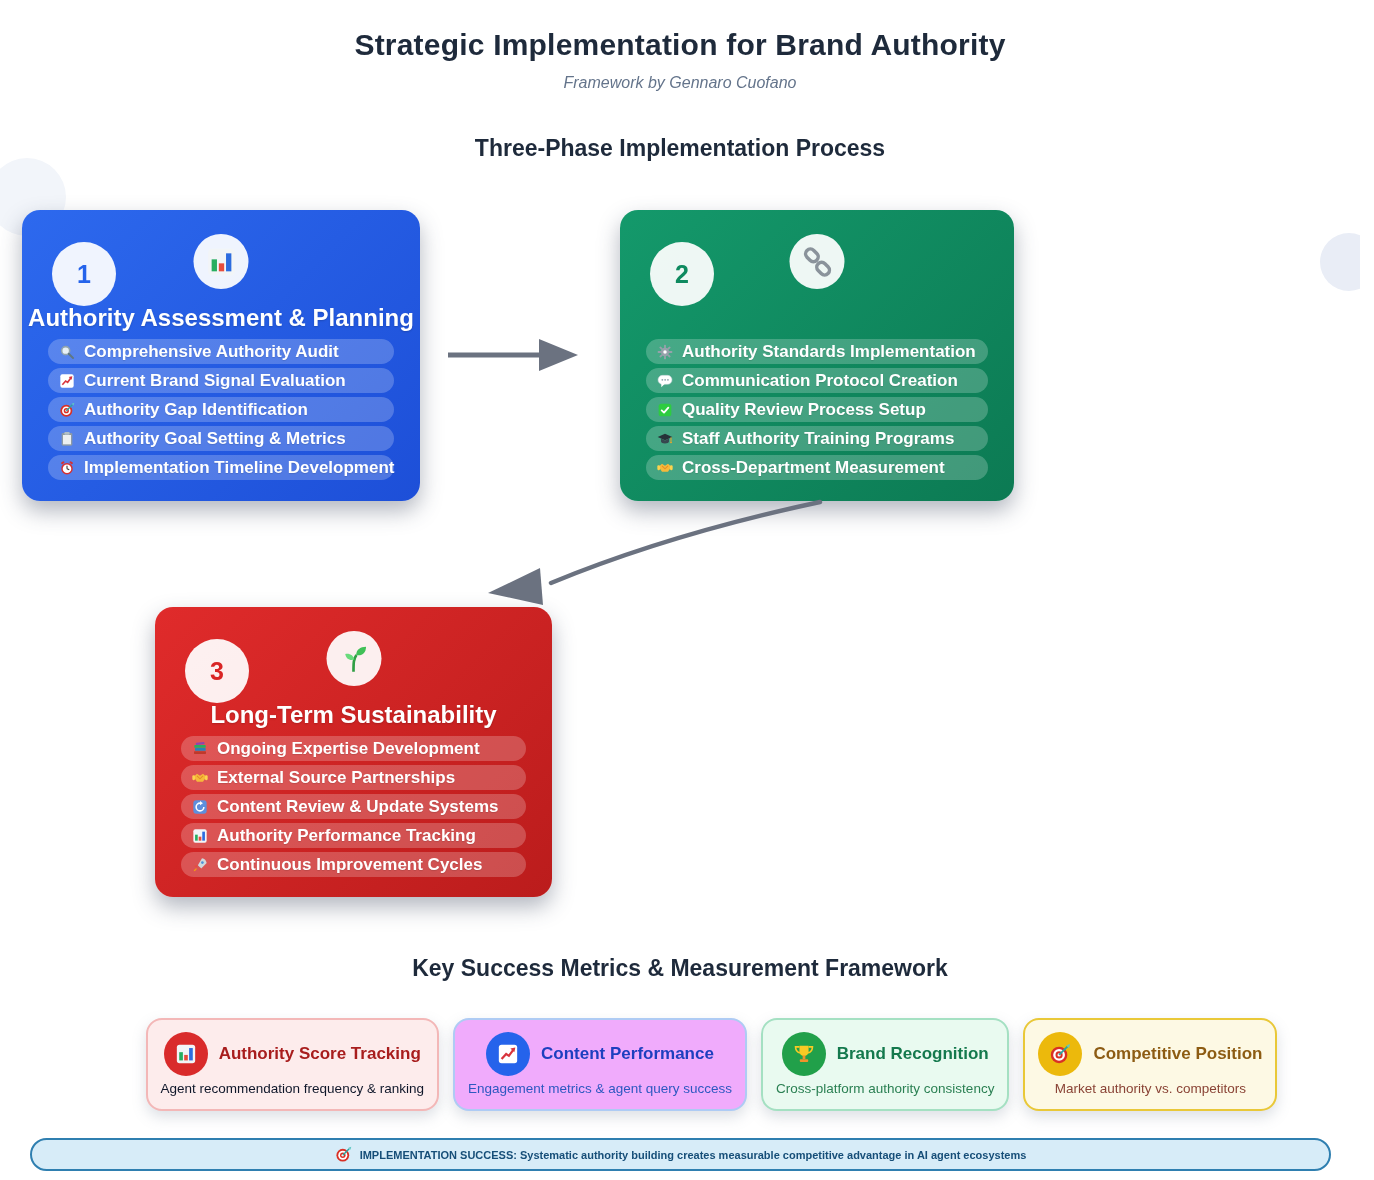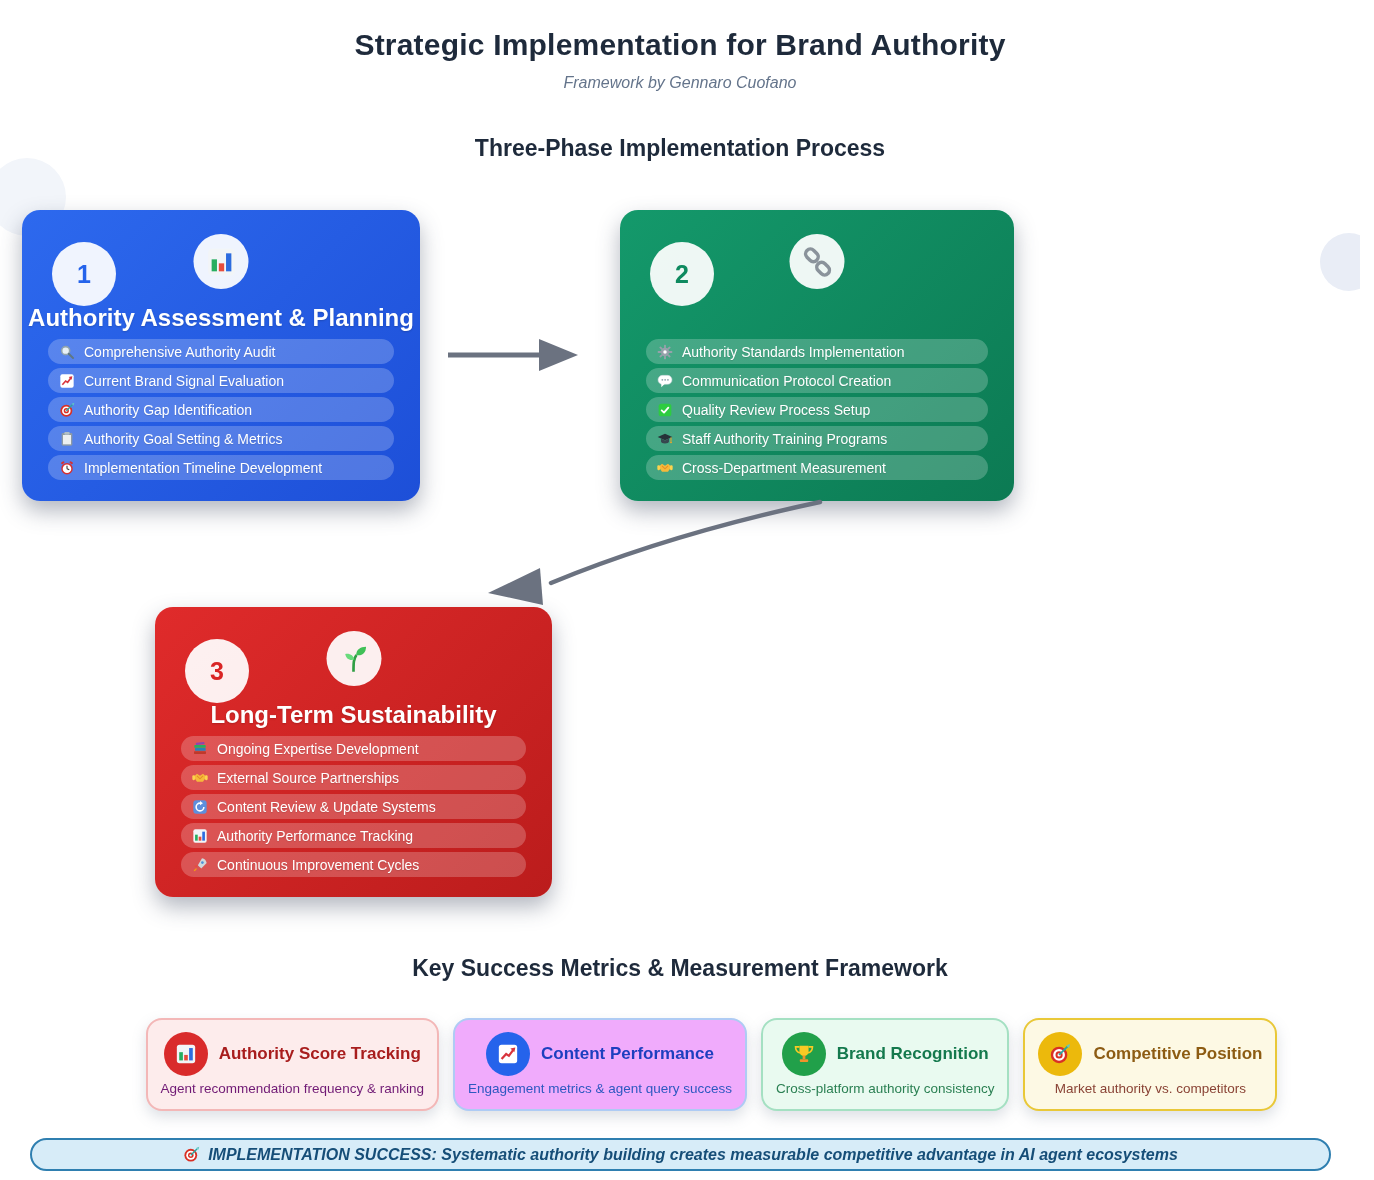--- a/index.html
+++ b/index.html
@@ -40,21 +40,21 @@
   .icon-circle { position:absolute; left:50%; transform:translateX(-50%); top:24px;
     width:55px; height:55px; border-radius:50%; background:rgba(255,255,255,.93);
     display:flex; align-items:center; justify-content:center; }
 
   .phase-title { position:absolute; top:94px; left:0; width:100%; text-align:center;
     color:#ffffff; font-size:24px; font-weight:bold; text-shadow:0 1px 2px rgba(0,0,0,.18); z-index:1; }
 
   .items { position:absolute; top:129px; left:26px; right:26px; }
   .pill { display:flex; align-items:center; gap:9px; height:25px; margin-bottom:4px;
     padding:0 11px; border-radius:13px; background:rgba(255,255,255,.22); }
-  .pill-label { color:#ffffff; font-size:14px; font-weight:normal; white-space:nowrap;
+  .pill-label { color:#ffffff; font-size:17px; font-weight:bold; white-space:nowrap;
     text-shadow:0 1px 1px rgba(0,0,0,.12); }
 
   
   .ic { display:inline-flex; flex:none; }
   .ic svg { width:100%; height:100%; display:block; }
   .pill .ic { width:16px; height:16px; }
   .big-ic { width:32px; height:32px; }
   .m-ic { width:22px; height:22px; }
   .b-ic { width:17px; height:17px; }
 
@@ -70,42 +70,42 @@
     box-shadow:0 6px 14px rgba(120,130,150,.25); }
   .m-head { display:flex; align-items:center; justify-content:center; gap:11px; }
   .m-circle { width:44px; height:44px; border-radius:50%; flex:none;
     display:flex; align-items:center; justify-content:center; }
   .m-title { font-size:17px; font-weight:bold; white-space:nowrap; }
   .m-sub { margin-top:5px; font-size:13.5px; text-align:center; white-space:nowrap; }
 
   .m-red    { background:#fdecec; border-color:#f3b7b7; }
   .m-red .m-circle    { background:#d92b2b; }
   .m-red .m-title     { color:#a81d1d; }
-  .m-red .m-sub       { color:#701a75; }
+  .m-red .m-sub       { color:#0f172a; }
 
   .m-blue   { background:#f0abfc; border-color:#aecbf4; }
   .m-blue .m-circle   { background:#2563eb; }
   .m-blue .m-title    { color:#1d3fbf; }
   .m-blue .m-sub      { color:#2d58c0; }
 
   .m-green  { background:#e9faf0; border-color:#a4e0c2; }
   .m-green .m-circle  { background:#21a04a; }
   .m-green .m-title   { color:#14794d; }
   .m-green .m-sub     { color:#2b8053; }
 
   .m-yellow { background:#fdf9e4; border-color:#e9c838; }
   .m-yellow .m-circle { background:#ecb90c; }
   .m-yellow .m-title  { color:#8d5c13; }
   .m-yellow .m-sub    { color:#8a4436; }
 
   
   .banner { position:absolute; left:30px; right:29px; top:1138px; height:33px; border-radius:17px;
     background:#d7ecf8; border:2px solid #2f7fb0; display:flex; align-items:center; justify-content:center;
     gap:8px; }
-  .banner-text { color:#164e78; font-size:16px; font-weight:bold; white-space:nowrap;font-style:italic; }
+  .banner-text { color:#164e78; font-size:11px; font-weight:bold; white-space:nowrap; }
 </style>
 </head>
 <body>
 
 <div class="stage">
 
   <div class="bg-circle left"></div>
   <div class="bg-circle right"></div>
 
   <div class="page-title">Strategic Implementation for Brand Authority</div>

